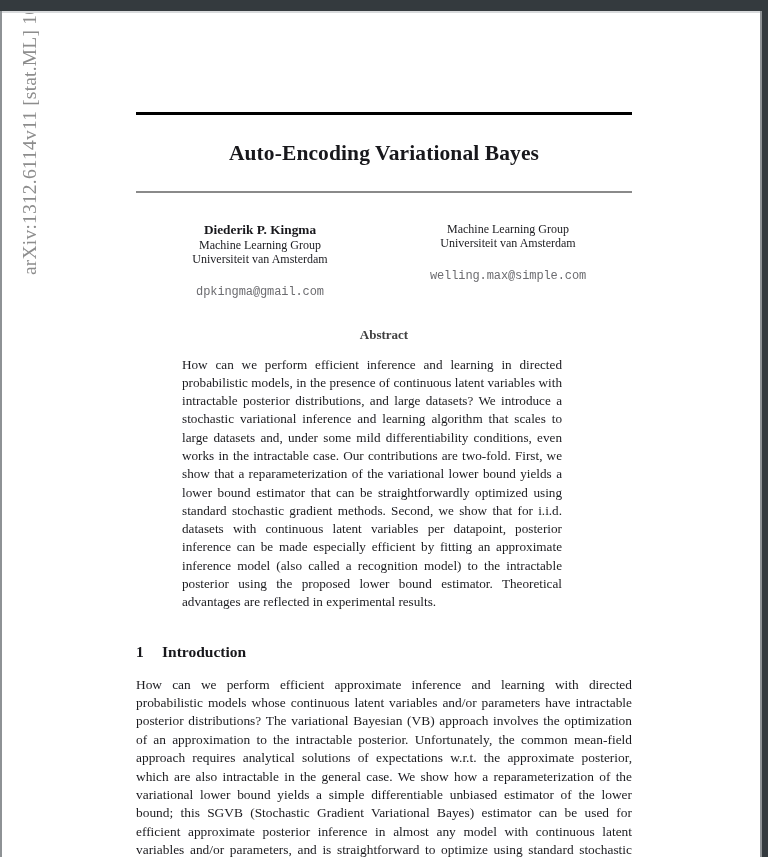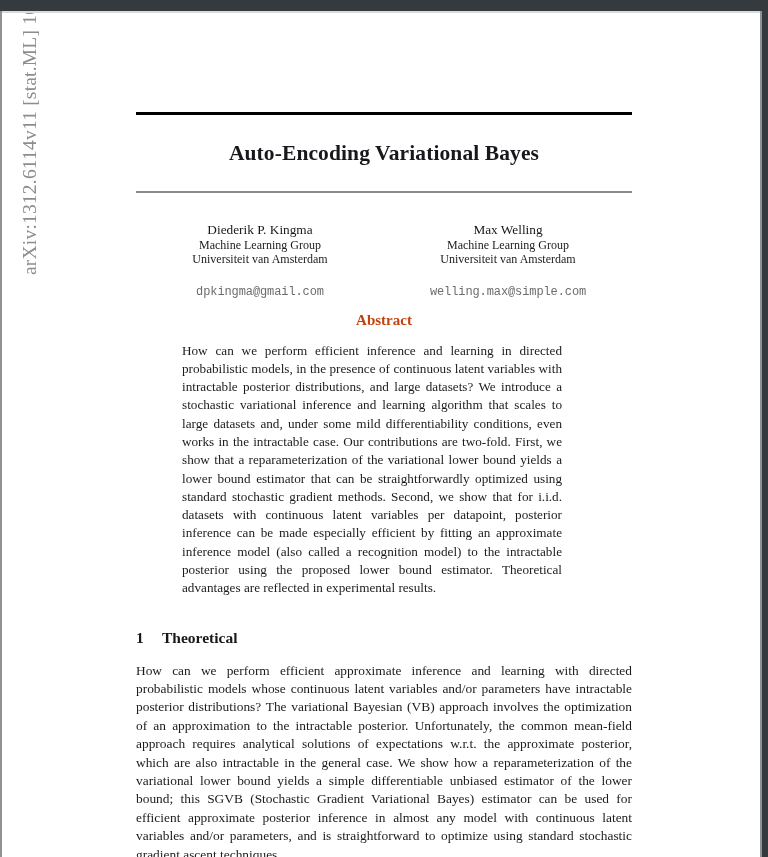--- a/index.html
+++ b/index.html
@@ -123,42 +123,42 @@
     display: flex;
     margin-top: 29px;
   }
   .author {
     flex: 1 1 50%;
     text-align: center;
     line-height: 1.22;
   }
   .author-name {
     font-size: 13.3px;
-    font-weight: normal;
+    font-weight: bold;
     color: #18181c;
   }
   .author-line {
     font-size: 12px;
     color: #1b1b1f;
   }
   .author-email {
     font-family: "Liberation Mono", "DejaVu Sans Mono", monospace;
     font-size: 12px;
     color: #6c6c70;
     margin-top: 18px;
     letter-spacing: -0.1px;
   }
 
   
   .abstract-heading {
     text-align: center;
-    font-size: 15px;
-    font-weight: bold;
-    color: #c2410c;
-    margin-top: 12px;
+    font-size: 13px;
+    font-weight: bold;
+    color: #404040;
+    margin-top: 27px;
   }
   .abstract-body {
     margin: 13px 70px 0 46px;
     font-size: 13.2px;
     line-height: 1.385;
     text-align: justify;
     color: #1b1b1f;
     hyphens: none;
   }
 
@@ -210,34 +210,33 @@
       <div class="authors">
 
         <div class="author">
           <div class="author-name">Diederik P. Kingma</div>
           <div class="author-line">Machine Learning Group</div>
           <div class="author-line">Universiteit van Amsterdam</div>
           <div class="author-email">dpkingma@gmail.com</div>
         </div>
 
         <div class="author">
-          <div class="author-name">Max Welling</div>
           <div class="author-line">Machine Learning Group</div>
           <div class="author-line">Universiteit van Amsterdam</div>
           <div class="author-email">welling.max@simple.com</div>
         </div>
 
       </div>
 
       <div class="abstract-heading">Abstract</div>
 
       <div class="abstract-body">How can we perform efficient inference and learning in directed probabilistic models, in the presence of continuous latent variables with intractable posterior distributions, and large datasets? We introduce a stochastic variational inference and learning algorithm that scales to large datasets and, under some mild differentiability conditions, even works in the intractable case. Our contributions are two-fold. First, we show that a reparameterization of the variational lower bound yields a lower bound estimator that can be straightforwardly optimized using standard stochastic gradient methods. Second, we show that for i.i.d. datasets with continuous latent variables per datapoint, posterior inference can be made especially efficient by fitting an approximate inference model (also called a recognition model) to the intractable posterior using the proposed lower bound estimator. Theoretical advantages are reflected in experimental results.</div>
 
       <div class="section-heading s1">
         <span class="section-num">1</span>
-        <span>Theoretical</span>
+        <span>Introduction</span>
       </div>
 
       <div class="para">How can we perform efficient approximate inference and learning with directed probabilistic models whose continuous latent variables and/or parameters have intractable posterior distributions? The variational Bayesian (VB) approach involves the optimization of an approximation to the intractable posterior. Unfortunately, the common mean-field approach requires analytical solutions of expectations w.r.t. the approximate posterior, which are also intractable in the general case. We show how a reparameterization of the variational lower bound yields a simple differentiable unbiased estimator of the lower bound; this SGVB (Stochastic Gradient Variational Bayes) estimator can be used for efficient approximate posterior inference in almost any model with continuous latent variables and/or parameters, and is straightforward to optimize using standard stochastic gradient ascent techniques.</div>
 
     </div>
   </div>
 </div>
 
 </body></html>

